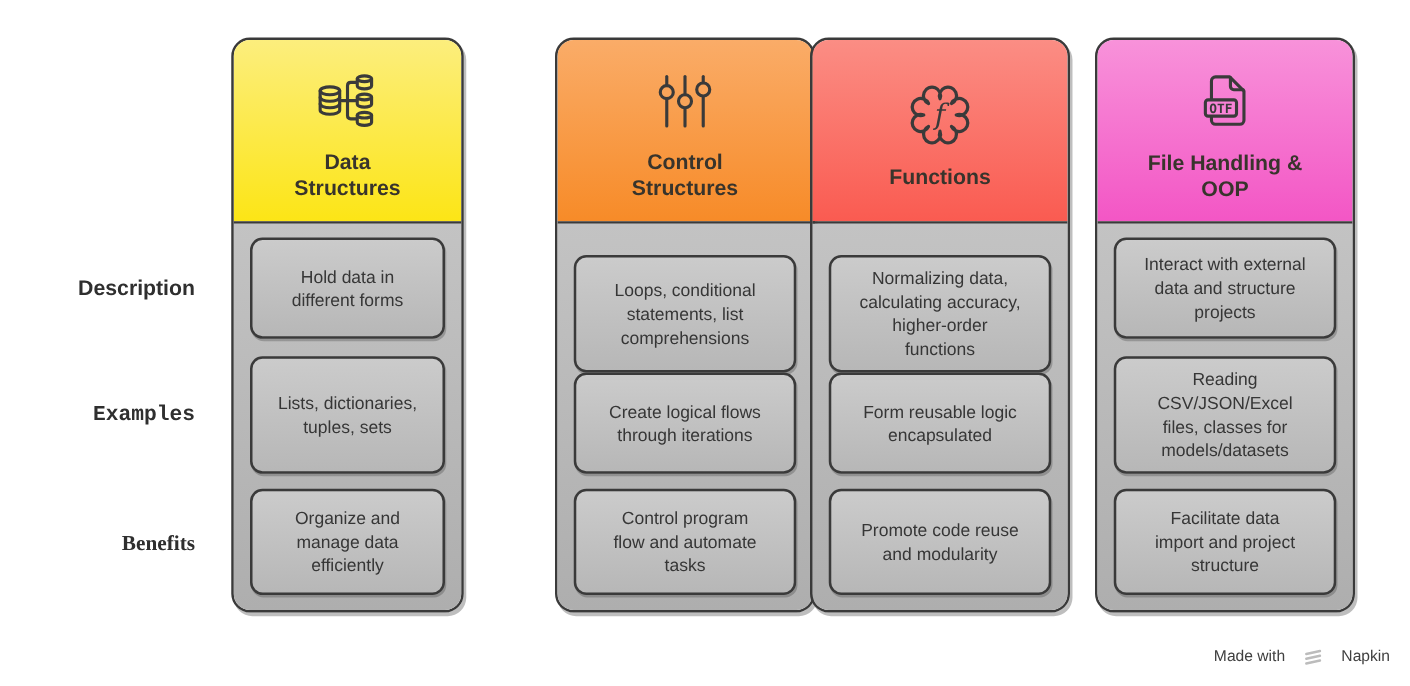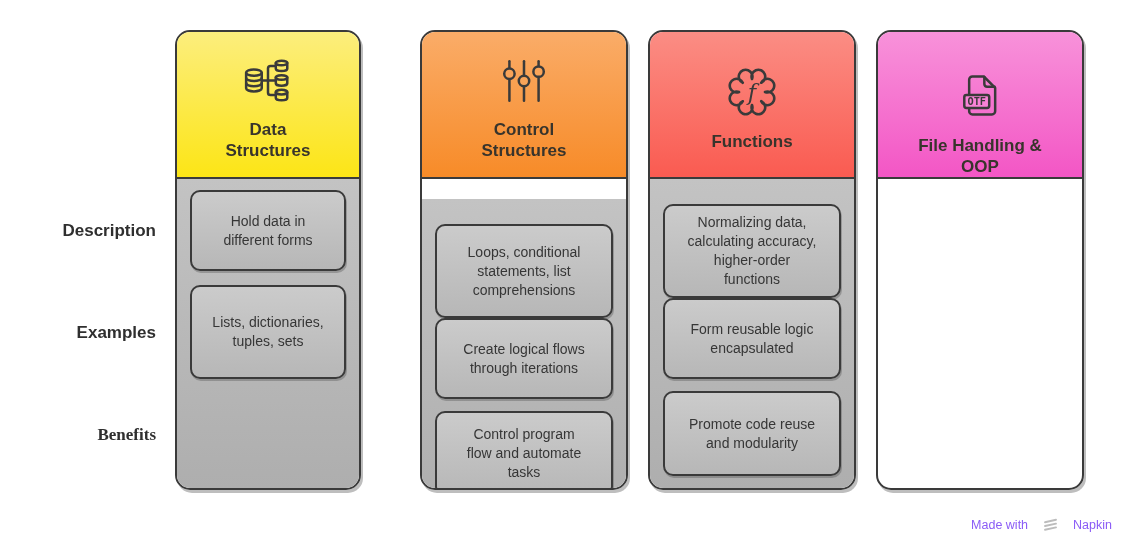--- a/index.html
+++ b/index.html
@@ -5,41 +5,41 @@
   html,body{margin:0;padding:0;background:#ffffff;}
   .canvas{
     position:relative;width:1128px;height:549px;background:#ffffff;
     font-family:"Liberation Sans", sans-serif;overflow:hidden;
   }
   .row-label{
     position:absolute;left:0;width:156px;text-align:right;
     font-size:17px;font-weight:700;color:#2f2f2f;line-height:22px;
   }
   .row-label.r0{top:220px;}
-  .row-label.r1{top:322px;}
+  .row-label.r1{top:322px;font-family:Liberation Mono, monospace;}
   .row-label.r2{top:424px;font-family:Liberation Serif, serif;}
   .col{
     position:absolute;top:30px;width:208px;height:460px;box-sizing:border-box;
     border:2px solid #3a3a3a;border-radius:15px;
     box-shadow:2px 3px 0 rgba(70,70,70,.35);
     overflow:hidden;display:flex;flex-direction:column;
   }
-  .col.c0{left:175px;width:186px;}
-  .col.c1{left:420px;gap:20px;}
+  .col.c0{left:185px;width:186px;}
+  .col.c1{left:444px;}
   .col.c2{left:648px;}
   .col.c3{left:876px;}
   .col-header{
     height:147px;box-sizing:border-box;border-bottom:2px solid #3a3a3a;
     display:flex;flex-direction:column;align-items:center;justify-content:center;
     gap:13px;padding-top:8px;flex:none;
   }
   .c0 .col-header{background:linear-gradient(180deg,#fcee7d 0%,#fce516 100%);}
   .c1 .col-header{background:linear-gradient(180deg,#faac68 0%,#f78b28 100%);}
   .c2 .col-header{background:linear-gradient(180deg,#fb8d84 0%,#fa5b51 100%);}
-  .c3 .col-header{background:linear-gradient(180deg,#f892da 0%,#f356c5 100%);justify-content:flex-end;}
+  .c3 .col-header{background:linear-gradient(180deg,#f892da 0%,#f356c5 100%);}
   .col-title{
     font-size:17px;font-weight:700;color:#38342c;text-align:center;
     line-height:21px;white-space:pre-line;
   }
   .hdr-icon{flex:none;}
   .col-body{
     flex:1;background:linear-gradient(180deg,#c3c3c3 0%,#aeaeae 100%);
     padding:11px 13px;box-sizing:border-box;
   }
   .cell{
@@ -47,22 +47,22 @@
     background:linear-gradient(180deg,#cbcbcb 0%,#b7b7b7 100%);
     box-shadow:1px 2px 0 rgba(60,60,60,.3);
     display:flex;align-items:center;justify-content:center;text-align:center;
     font-size:14px;line-height:19px;color:#363636;
     white-space:pre-line;padding:4px 8px;
   }
   .cell.k0{height:81px;}
   .cell.k1{height:94px;margin-top:14px;}
   .cell.k2{height:85px;margin-top:12px;}
   .footer{
-    position:absolute;right:16px;bottom:17px;display:flex;align-items:flex-start;gap:15px;
-    font-size:12.5px;color:#8b5cf6;
+    position:absolute;right:16px;bottom:17px;display:flex;align-items:flex-end;gap:15px;
+    font-size:12.5px;color:#404040;
   }
 </style>
 </head>
 <body>
 
 <div class="canvas">
 
   <div class="row-label r0">Description</div>
   <div class="row-label r1">Examples</div>
   <div class="row-label r2">Benefits</div>
@@ -85,20 +85,23 @@
         <path d="M31.5 34.7 V40.3 A5.5 2.2 0 0 0 42.5 40.3 V34.7"></path>
       </svg>
       <div class="col-title">Data
 Structures</div>
     </div>
     <div class="col-body">
       <div class="cell k0">Hold data in
 different forms</div>
       <div class="cell k1">Lists, dictionaries,
 tuples, sets</div>
+      <div class="cell k2">Organize and
+manage data
+efficiently</div>
     </div>
   </div>
 
   <div class="col c1">
     <div class="col-header">
       <svg class="hdr-icon" width="50" height="50" viewBox="0 0 48 48" fill="none" stroke="#3a3a3a" stroke-width="2.4" stroke-linecap="round">
         <path d="M10 5 V43"></path>
         <path d="M24 5 V43"></path>
         <path d="M38 5 V43"></path>
         <circle cx="10" cy="17" r="5" fill="#f9a459"></circle>
@@ -152,20 +155,32 @@
     <div class="col-header">
       <svg class="hdr-icon" width="52" height="52" viewBox="0 0 48 48" fill="none" stroke="#3a3a3a" stroke-width="2.3" stroke-linecap="round" stroke-linejoin="round">
         <path d="M17 6 H27.5 L38 16.5 V38 A3 3 0 0 1 35 41 H17 A3 3 0 0 1 14 38 V9 A3 3 0 0 1 17 6 Z"></path>
         <path d="M28 6.5 V13 A2.5 2.5 0 0 0 30.5 15.5 H37.5"></path>
         <rect x="9.5" y="23" width="23" height="12" rx="2" fill="#f883d7"></rect>
         <text x="21" y="32.6" text-anchor="middle" font-size="9.5" font-family="DejaVu Sans Mono, monospace" font-weight="600" fill="#3a3a3a" stroke="none">OTF</text>
       </svg>
       <div class="col-title">File Handling &amp;
 OOP</div>
     </div>
+    <div class="col-body">
+      <div class="cell k0">Interact with external
+data and structure
+projects</div>
+      <div class="cell k1">Reading
+CSV/JSON/Excel
+files, classes for
+models/datasets</div>
+      <div class="cell k2">Facilitate data
+import and project
+structure</div>
+    </div>
   </div>
 
   <div class="footer">
     <span>Made with</span>
     <svg width="15" height="13" viewBox="0 0 15 13" fill="none" stroke="#bcbcbc" stroke-width="1.9" stroke-linecap="round">
       <path d="M2 4.2 L13 1.8"></path>
       <path d="M2 8 L13 5.6"></path>
       <path d="M2 11.8 L13 9.4"></path>
     </svg>
     <span>Napkin</span>

